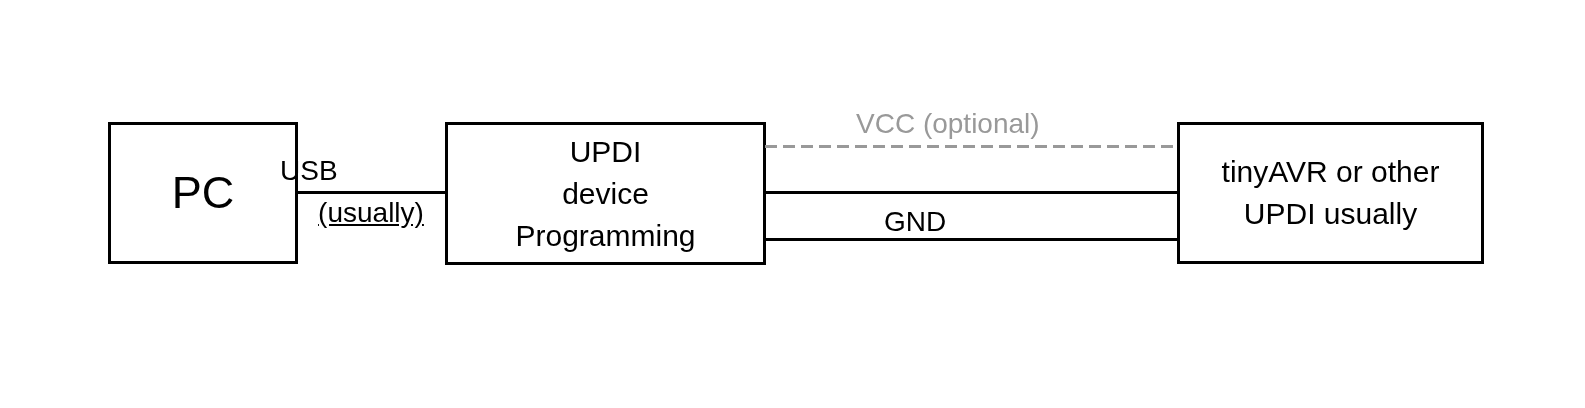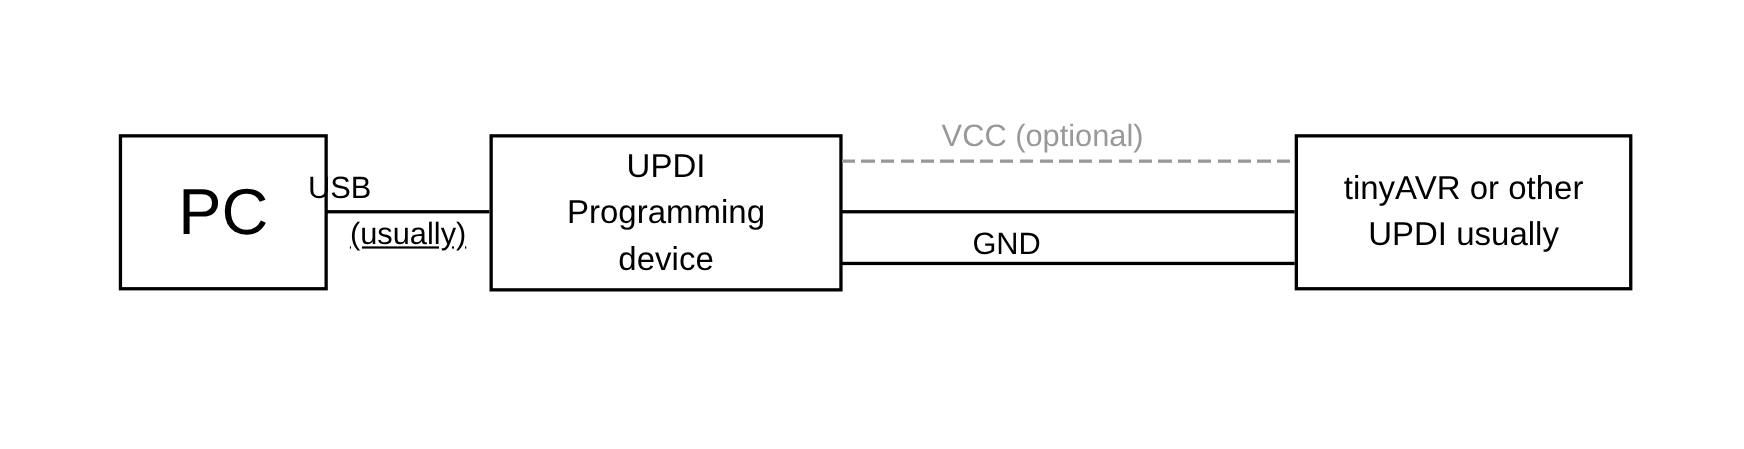--- a/index.html
+++ b/index.html
@@ -25,21 +25,21 @@
     flex-direction: column;
     align-items: center;
     justify-content: center;
     text-align: center;
     line-height: 42px;
     font-size: 30px;
   }
   .box-pc {
     left: 108px; top: 122px;
     width: 190px; height: 142px;
-    font-size: 59px;
+    font-size: 45px;
     line-height: 50px;
   }
   .box-programmer {
     left: 445px; top: 122px;
     width: 321px; height: 143px;
   }
   .box-target {
     left: 1177px; top: 122px;
     width: 307px; height: 142px;
   }
@@ -93,22 +93,22 @@
   <div class="box box-pc">
     <span>PC</span>
   </div>
 
   <div class="wire solid wire-usb"></div>
   <div class="wire-label usb-label">USB</div>
   <div class="wire-label usb-sublabel">(usually)</div>
 
   <div class="box box-programmer">
     <span>UPDI</span>
+    <span>device</span>
     <span>Programming</span>
-    <span>device</span>
   </div>
 
   <div class="wire dashed wire-vcc"></div>
   <div class="wire-label vcc-label">VCC (optional)</div>
 
   <div class="wire solid wire-data"></div>
 
   <div class="wire solid wire-gnd"></div>
   <div class="wire-label gnd-label">GND</div>
 

